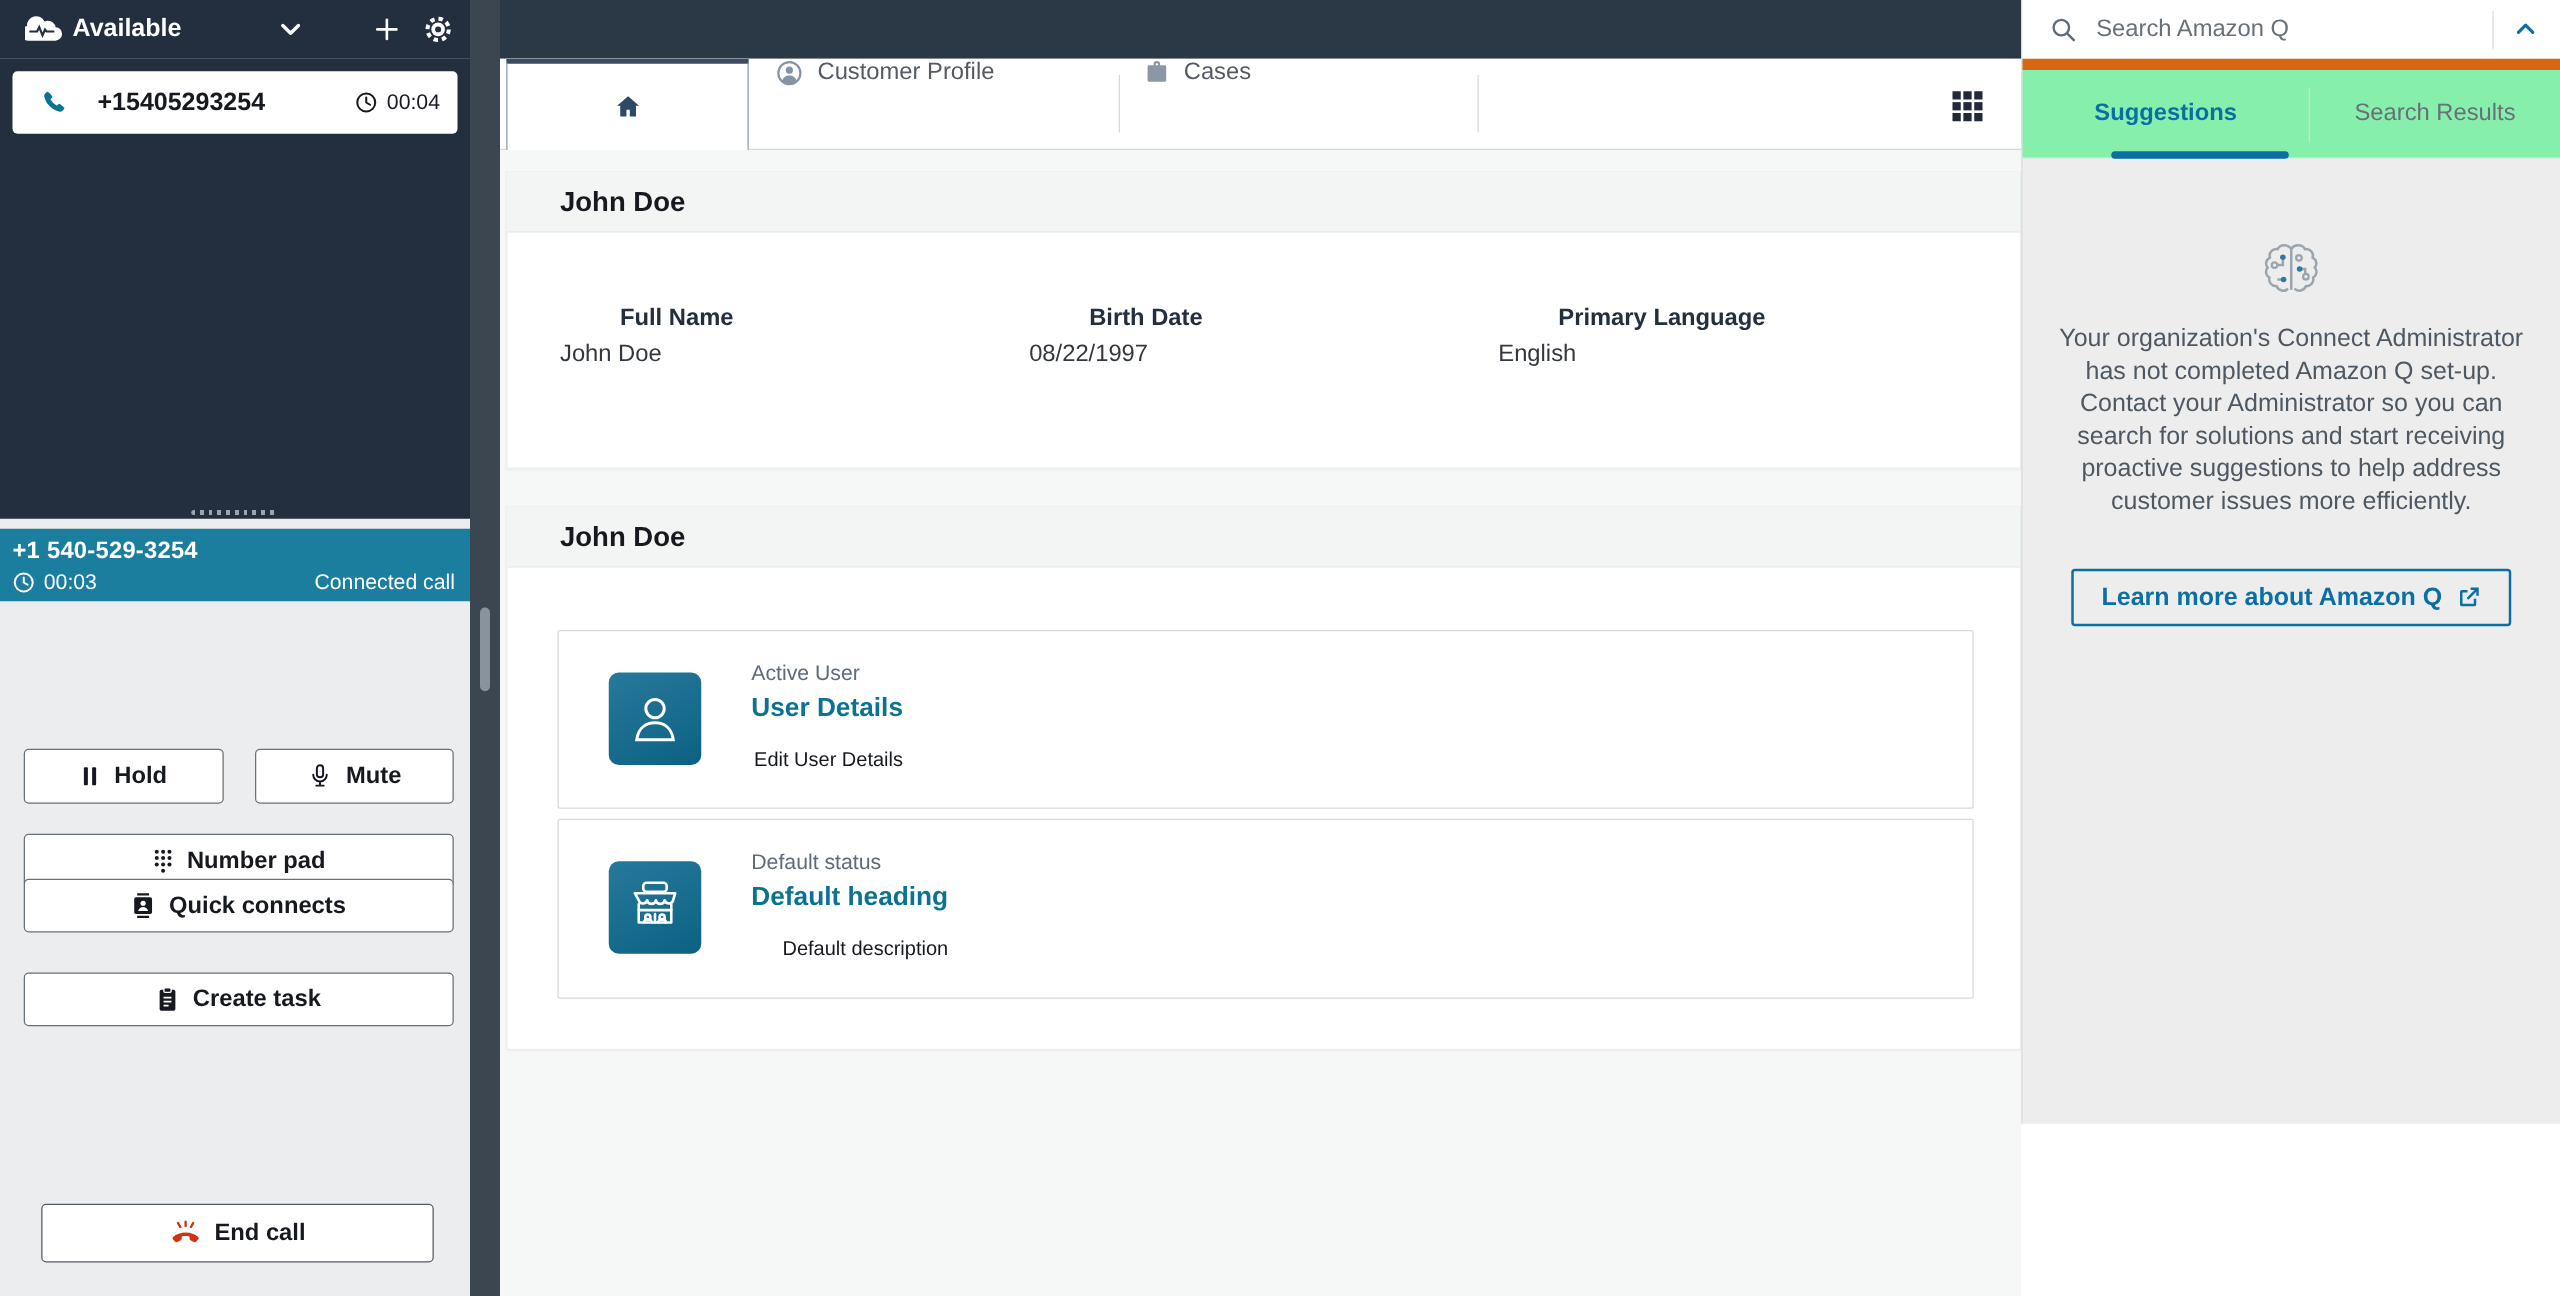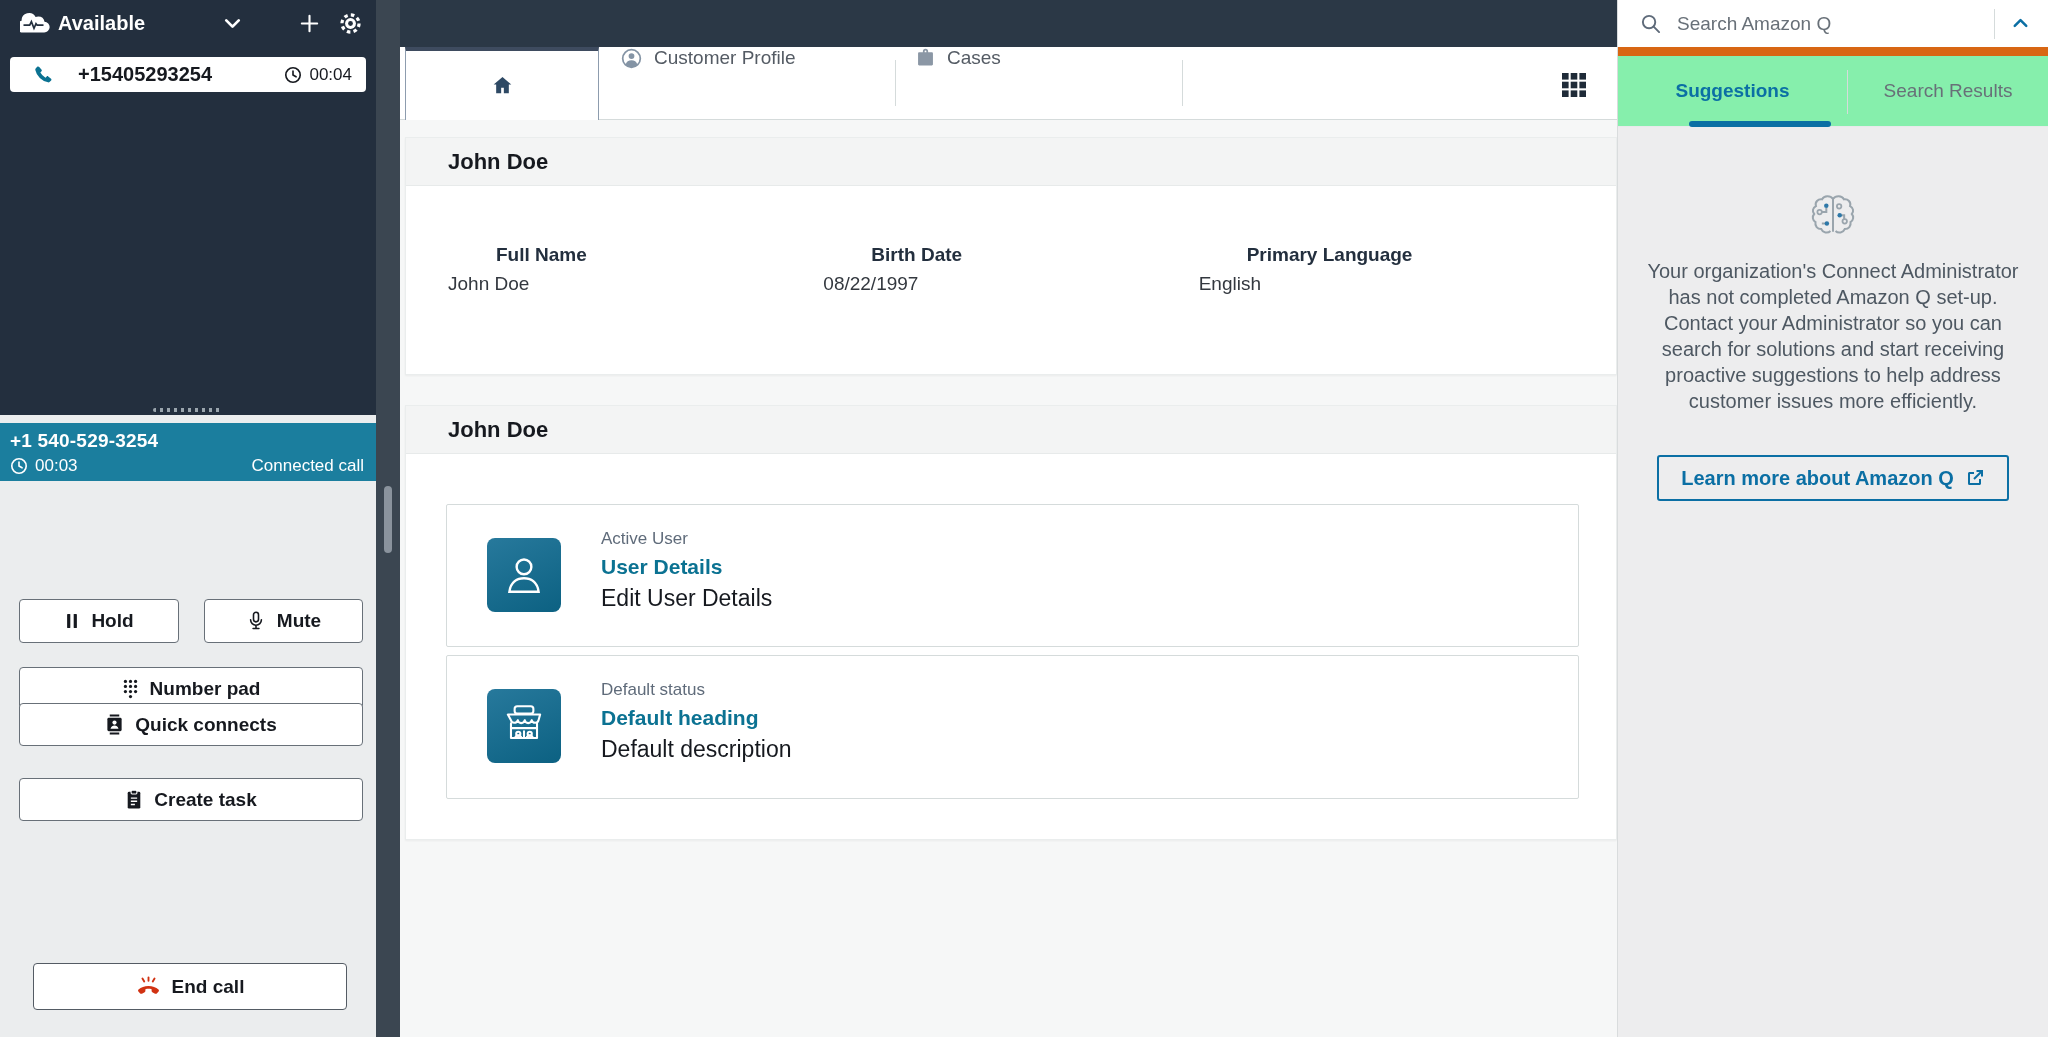--- a/index.html
+++ b/index.html
@@ -12,21 +12,21 @@
   .ccp-strip{position:absolute;right:0;top:0;width:24px;height:1037px;background:#3b4651;}
   .ccp-thumb{position:absolute;left:8px;top:486px;width:8px;height:67px;border-radius:4px;background:#8a939d;cursor:pointer;}
   .ccp-header{position:absolute;left:0;top:0;width:376px;height:47px;background:#232f3e;}
   .ccp-logo{position:absolute;left:20px;top:12px;}
   .status-sel{position:absolute;left:58px;top:0;height:47px;display:flex;align-items:center;cursor:pointer;}
   .status-label{color:#fff;font-size:20px;font-weight:bold;}
   .hbtn{position:absolute;top:0;height:47px;display:flex;align-items:center;background:none;border:0;padding:0;cursor:pointer;}
   .hbtn.chev{left:220px;} .hbtn.plus{left:298px;} .hbtn.gear{left:338px;}
 
   .ccp-dark{position:absolute;left:0;top:47px;width:376px;height:368px;background:#232f3e;}
-  .phone-card{position:absolute;left:10px;top:10px;width:356px;height:35px;background:#fff;border-radius:4px;
+  .phone-card{position:absolute;left:10px;top:10px;width:356px;height:50px;background:#fff;border-radius:4px;
               display:flex;align-items:center;padding:0 14px 0 22px;box-sizing:border-box;cursor:pointer;}
   .pc-number{margin-left:24px;font-size:20px;font-weight:bold;color:#16191f;}
   .pc-right{margin-left:auto;display:flex;align-items:center;gap:7px;font-size:17px;color:#16191f;}
   .drag-handle{position:absolute;left:153px;bottom:3px;width:70px;height:4px;border-radius:2px;cursor:row-resize;
                background:repeating-linear-gradient(90deg,#9aa5ad 0 3px,transparent 3px 7px);}
 
   .call-banner{position:absolute;left:0;top:423px;width:376px;height:58px;background:#1b7e9e;color:#fff;
                padding:7px 10px 0 10px;box-sizing:border-box;cursor:pointer;}
   .cb-number{font-size:19px;font-weight:bold;letter-spacing:.2px;}
   .cb-row{display:flex;align-items:center;gap:7px;margin-top:4px;font-size:17px;}
@@ -71,24 +71,24 @@
 
   .wcard{position:absolute;left:40px;width:1131px;border:1px solid #d5dbdb;border-radius:2px;background:#fff;}
   .wcard.c1{top:98px;height:141px;}
   .wcard.c2{top:249px;height:142px;}
   .tile{position:absolute;left:40px;top:33px;width:74px;height:74px;border-radius:8px;
         background:linear-gradient(155deg,#27799c 0%,#0c6182 100%);
         display:flex;align-items:center;justify-content:center;}
   .wtext{position:absolute;left:154px;top:24px;}
   .wstatus{font-size:17px;color:#5f6b7a;}
   .wheading{font-size:21px;font-weight:bold;color:#0b7292;margin-top:6px;cursor:pointer;}
-  .wdesc{font-size:23px;color:#16191f;margin-top:6px;}
+  .wdesc{font-size:16px;color:#16191f;margin-top:21px;text-align:right;}
 
   
-  .qpanel{position:absolute;left:1617px;top:0;width:431px;height:1037px;background:#ededee;
+  .qpanel{position:absolute;left:1617px;top:0;width:431px;height:899px;background:#ededee;
           border-left:1px solid #d9dcdd;box-sizing:border-box;}
   .q-search{position:absolute;left:0;top:0;width:100%;height:47px;background:#fff;display:flex;
             align-items:center;padding:0 10px 0 22px;box-sizing:border-box;}
   .q-input{flex:1;border:0;outline:0;background:transparent;font-family:inherit;font-size:19px;
            color:#16191f;margin-left:14px;min-width:0;}
   .q-input::placeholder{color:#687078;}
   .q-vline{width:1px;height:30px;background:#d5dbdb;margin:0 8px 0 6px;}
   .q-collapse{background:none;border:0;padding:4px 6px;cursor:pointer;}
   .q-orange{position:absolute;left:0;top:47px;width:100%;height:9px;background:#d86613;}
   .q-tabs{position:absolute;left:0;top:56px;width:100%;height:71px;background:#86efac;

